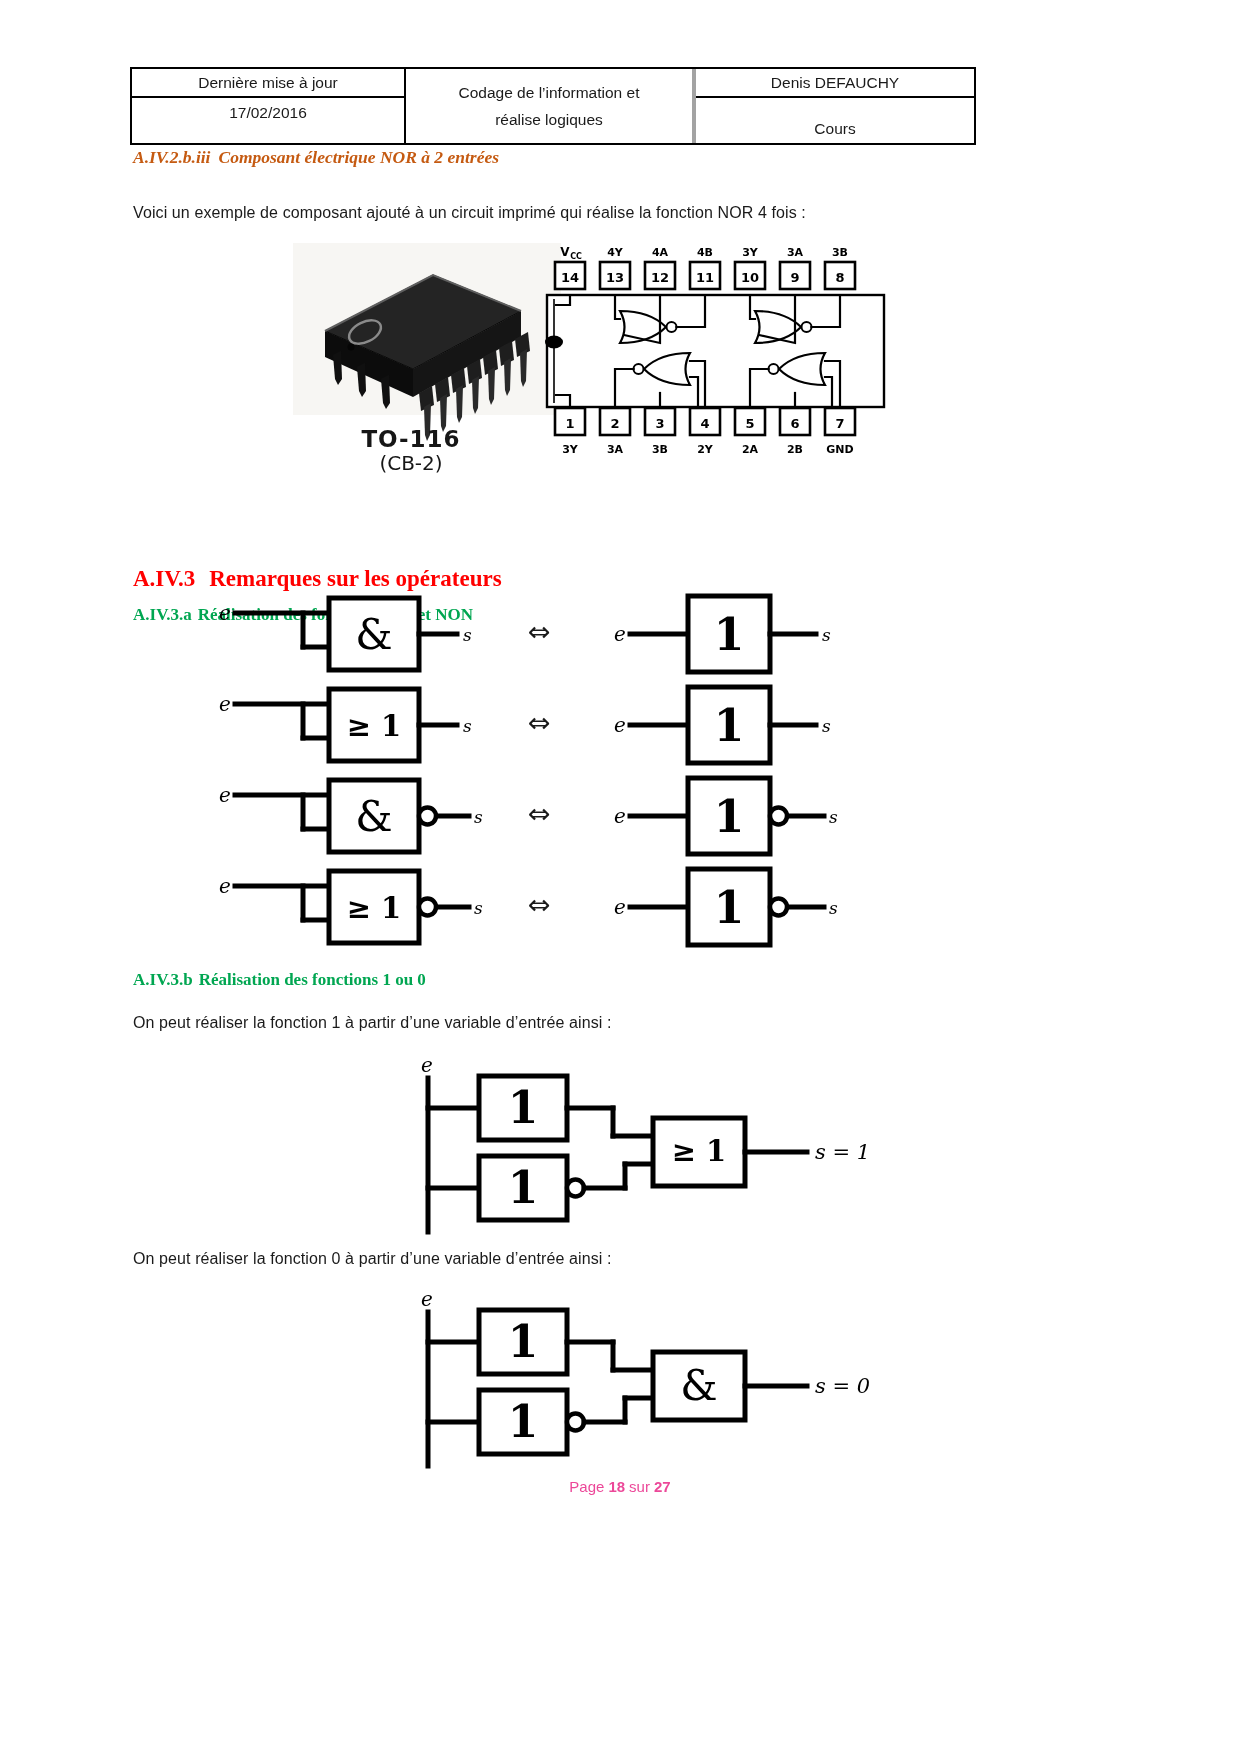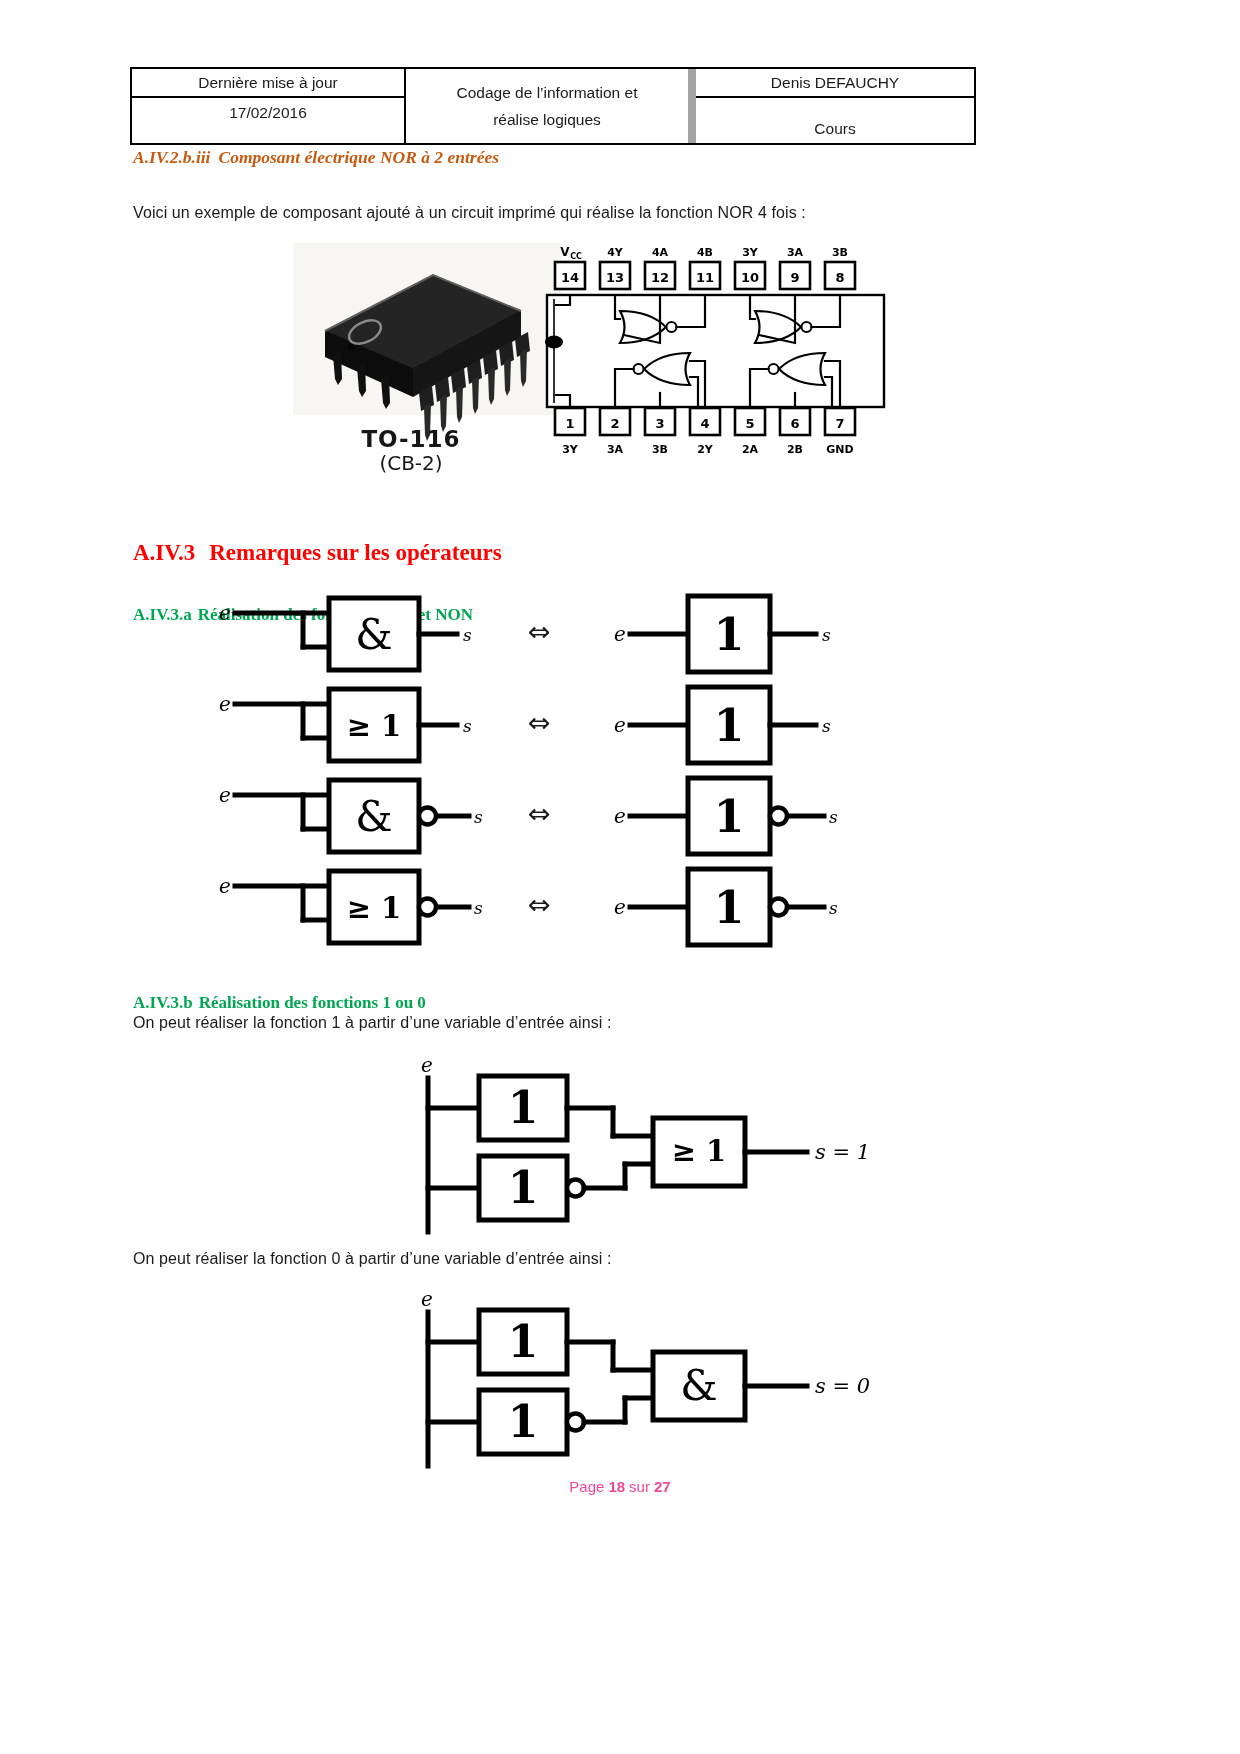--- a/index.html
+++ b/index.html
@@ -5,30 +5,30 @@
   :root{
     --accent-orange:#C55A11; --accent-red:#FF0000; --accent-green:#00A651; --ink:#1A1A1A;
   }
   html,body{margin:0;padding:0;background:#e8e8e8;}
   .page{position:relative;width:1240px;height:1754px;background:#ffffff;margin:0 auto;
         font-family:"Liberation Sans",sans-serif;color:var(--ink);overflow:hidden;}
   
   .header-table{position:absolute;left:130px;top:67px;width:846px;display:flex;border:2px solid #000;box-sizing:border-box;background:#fff;}
   .ht-col{display:flex;flex-direction:column;box-sizing:border-box;}
   .ht-col1{width:274px;border-right:2px solid #000;}
-  .ht-col2{width:290px;border-right:8px solid #a3a3a3;justify-content:center;}
+  .ht-col2{width:290px;border-right:4px solid #a3a3a3;justify-content:center;}
   .ht-col3{width:278px;gap:16px;}
   .ht-cell{height:29px;display:flex;align-items:center;justify-content:center;font-size:15.5px;}
   .ht-cell.divided{border-bottom:2px solid #000;box-sizing:border-box;}
   .ht-line{height:27px;display:flex;align-items:center;justify-content:center;font-size:15.5px;}
   
   .h-orange{position:absolute;left:133px;top:147px;font-family:"Liberation Serif",serif;
             font-style:italic;font-weight:bold;font-size:17.5px;color:var(--accent-orange);}
   .h-orange .hnum{margin-right:8px;}
-  .h-red{position:absolute;left:133px;top:540px;font-family:"Liberation Serif",serif;
+  .h-red{position:absolute;left:133px;top:566px;font-family:"Liberation Serif",serif;
          font-weight:bold;font-size:23px;color:var(--accent-red);}
   .h-red .hnum{margin-right:14px;}
   .h-green{position:absolute;left:133px;font-family:"Liberation Serif",serif;
            font-weight:bold;font-size:17px;color:var(--accent-green);}
   .h-green .hnum{margin-right:6px;}
   .para{position:absolute;left:133px;font-size:16px;color:#1a1a1a;letter-spacing:0.1px;}
   
   .figsvg{position:absolute;}
   
   .w{stroke:#000;stroke-width:5;stroke-linecap:square;}
@@ -330,21 +330,21 @@
       <text class="mvar" x="4" y="51">e</text>
       <line class="w" x1="20" y1="44" x2="78" y2="44"></line>
       <rect class="gbox" x="78" y="6" width="82" height="76"></rect>
       <text class="glabel one" x="119" y="60">1</text>
       <circle class="bub" cx="168.5" cy="44" r="8.5"></circle>
       <line class="w" x1="177.5" y1="44" x2="214" y2="44"></line>
       <text class="mvar small" x="219" y="51">s</text>
     </svg>
   </div>
 
-  <div class="h-green" style="top:993px;text-align:center;">
+  <div class="h-green" style="top:970px;text-align:center;">
     <span class="hnum">A.IV.3.b</span><span>Réalisation des fonctions 1 ou 0</span>
   </div>
 
   <div class="para" style="top:1014px;">On peut réaliser la fonction 1 à partir d’une variable d’entrée ainsi :</div>
 
   <svg class="figsvg" style="left:415px;top:1056px;" width="470" height="185" viewBox="0 0 470 185">
     <text class="mvar" x="6" y="16">e</text>
     <line class="w" x1="13" y1="22" x2="13" y2="176"></line>
     <line class="w" x1="13" y1="52" x2="64" y2="52"></line>
     <line class="w" x1="13" y1="132" x2="64" y2="132"></line>

